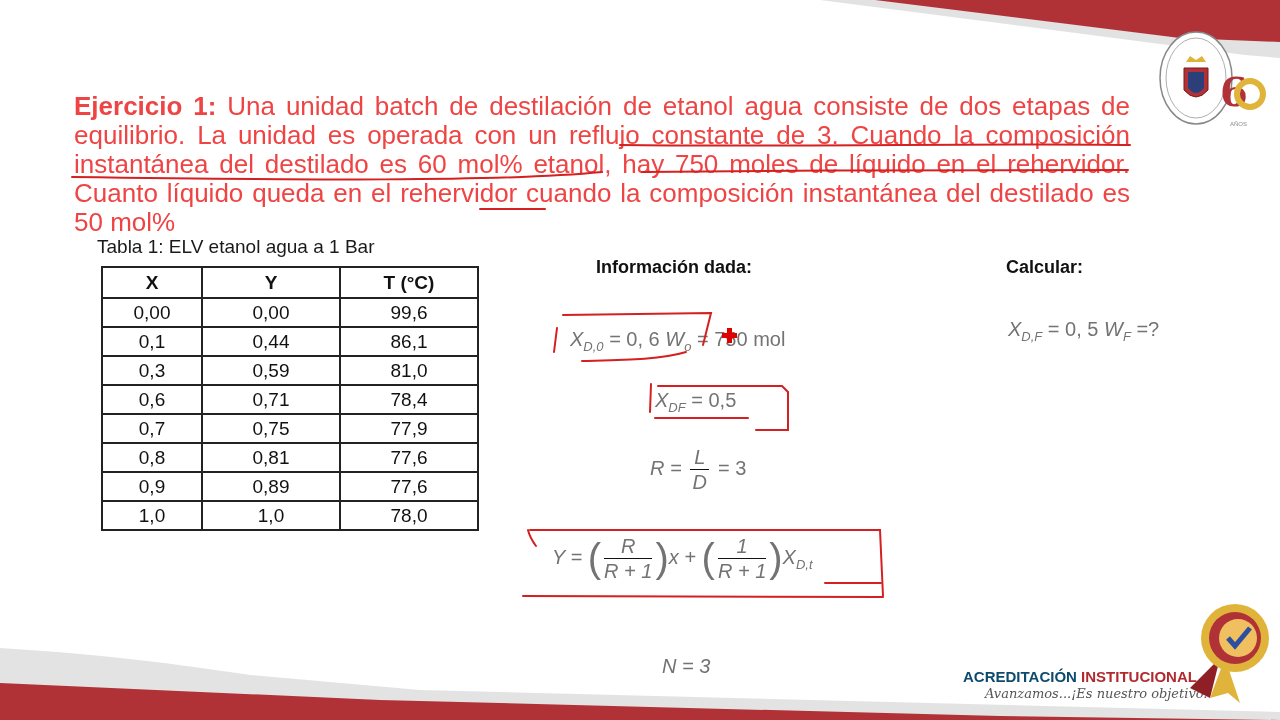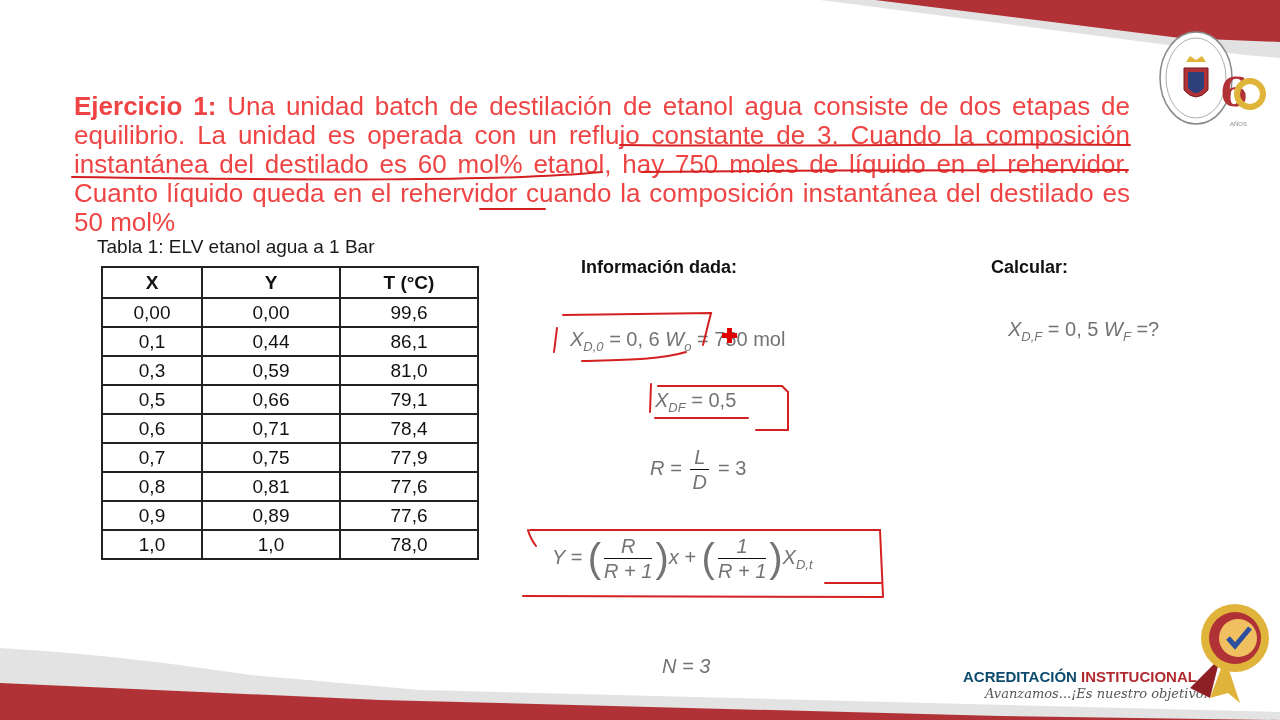--- a/index.html
+++ b/index.html
@@ -5,21 +5,21 @@
   html, body { margin:0; padding:0; }
   body { width:1280px; height:720px; position:relative; overflow:hidden; background:#ffffff; font-family:"Liberation Sans", sans-serif; color:#111; }
   .bg { position:absolute; left:0; top:0; width:1280px; height:720px; }
   .problem { position:absolute; left:74px; top:92px; width:1056px; font-size:26px; line-height:29px; text-align:justify; color:#ef4444; }
   .problem b { font-weight:bold; }
   .table-caption { position:absolute; left:97px; top:236px; font-size:19px; color:#1a1a1a; }
   table.elv { position:absolute; left:101px; top:266px; border-collapse:collapse; font-size:19px; }
   table.elv th, table.elv td { border:2px solid #222; text-align:center; height:27px; padding:0; }
   table.elv th { font-weight:bold; height:29px; }
   table.elv .c1 { width:98px; } table.elv .c2 { width:136px; } table.elv .c3 { width:136px;text-align:center; }
-  .heading { position:absolute; font-weight:bold; font-size:18px; color:#111; }
+  .heading { position:absolute; font-weight:bold; font-size:18px; color:#111;margin-left:15px; }
   .math { position:absolute; font-family:Liberation Sans, sans-serif; font-style:italic; font-size:20px; color:#737373; white-space:nowrap; }
   .math .up { font-style:normal; }
   .math sub { font-size:13px; }
   .frac { display:inline-block; vertical-align:middle; text-align:center; margin:0 3px; }
   .frac .num { display:block; border-bottom:1.5px solid #111; padding:0 4px; line-height:24px; }
   .frac .den { display:block; line-height:24px; }
   .paren { font-size:40px; font-style:normal; vertical-align:middle; font-weight:100; }
   .ann { position:absolute; left:0; top:0; width:1280px; height:720px; pointer-events:none; }
   .logo { position:absolute; }
   .accr-text { position:absolute; left:963px; top:668px; font-weight:bold; font-size:15px; letter-spacing:0; }
@@ -63,25 +63,20 @@
       </tr>
       <tr>
         <td class="c1">0,1</td>
         <td class="c2">0,44</td>
         <td class="c3">86,1</td>
       </tr>
       <tr>
         <td class="c1">0,3</td>
         <td class="c2">0,59</td>
         <td class="c3">81,0</td>
-      </tr>
-      <tr>
-        <td class="c1">0,5</td>
-        <td class="c2">0,66</td>
-        <td class="c3">79,1</td>
       </tr>
       <tr>
         <td class="c1">0,6</td>
         <td class="c2">0,71</td>
         <td class="c3">78,4</td>
       </tr>
       <tr>
         <td class="c1">0,7</td>
         <td class="c2">0,75</td>
         <td class="c3">77,9</td>

